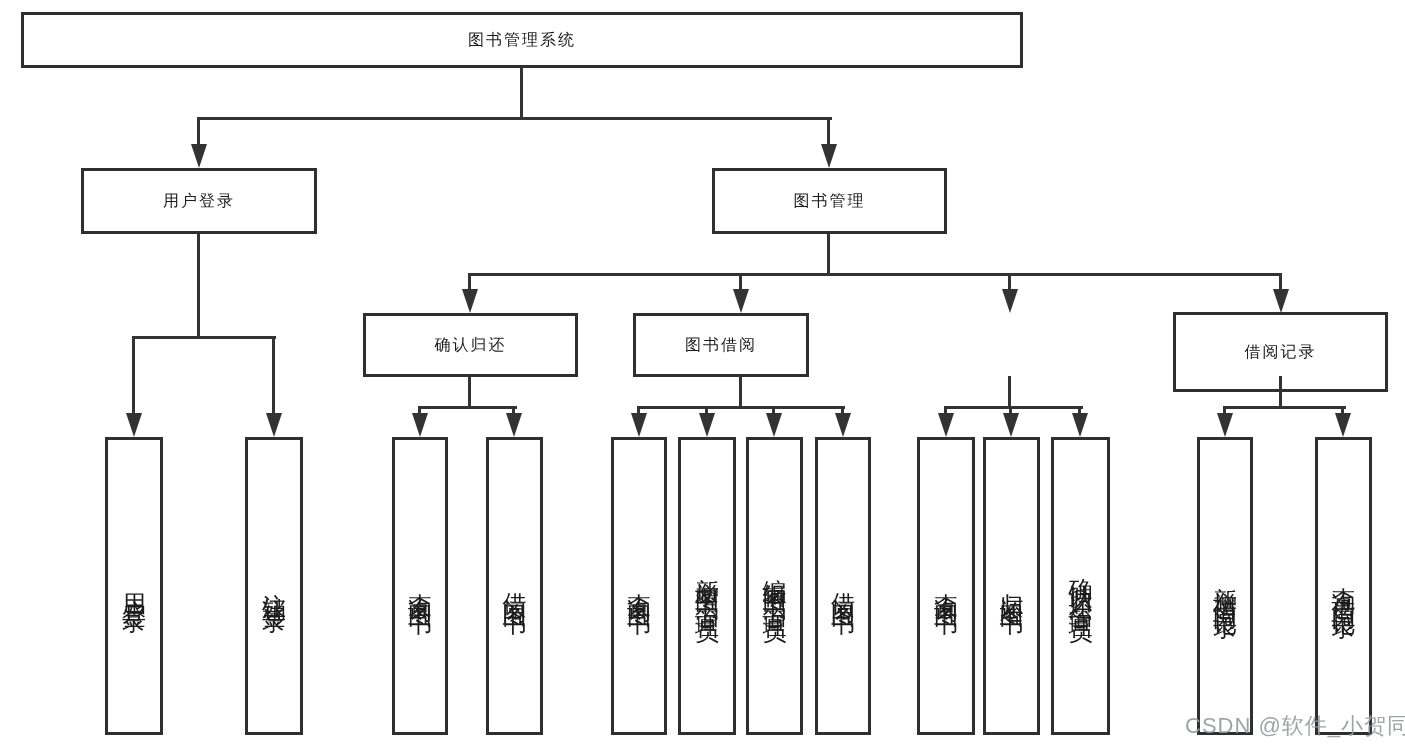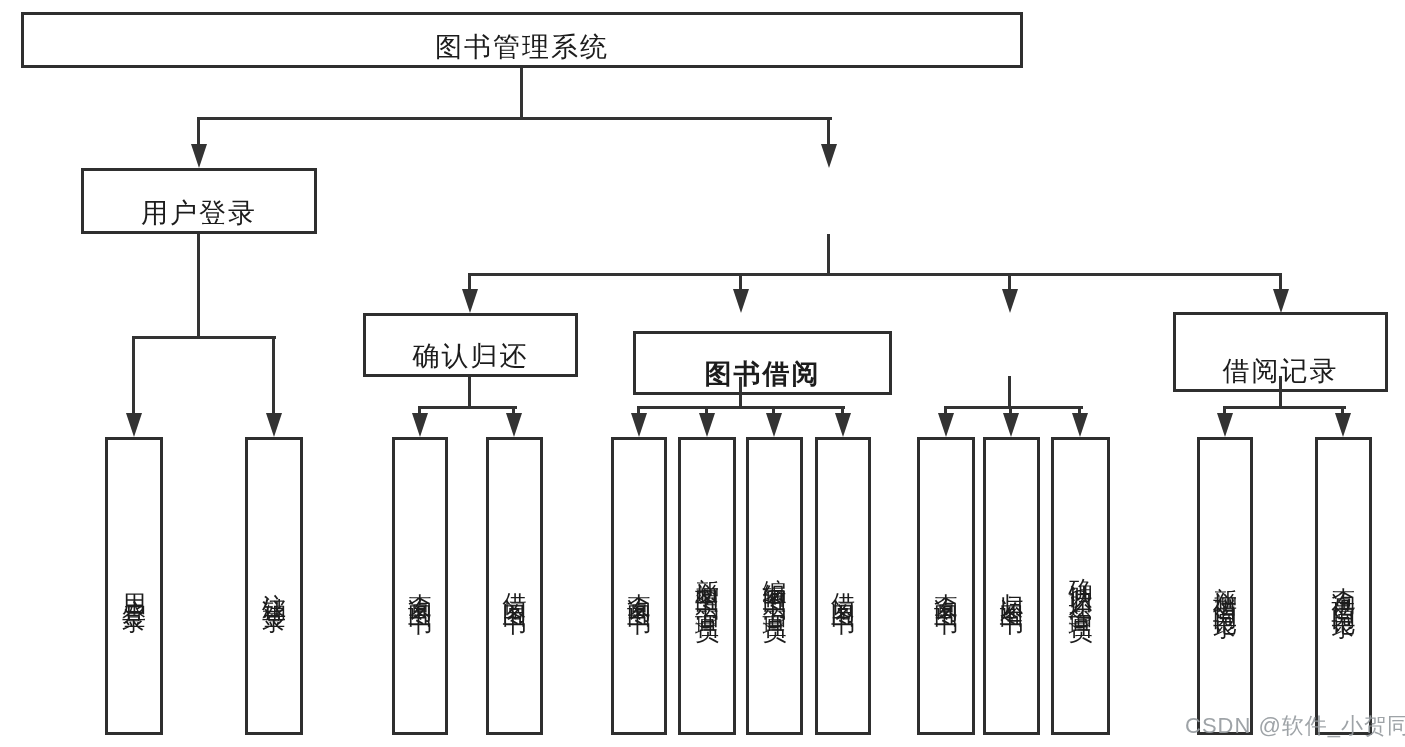--- a/index.html
+++ b/index.html
@@ -14,24 +14,23 @@
     position:absolute;
     box-sizing:border-box;
     border:3px solid #2f2f2f;
     background:#ffffff;
     display:flex;
     align-items:center;
     justify-content:center;
     color:#1c1c1c;
   }
   .hnode{
-    font-size:27px;
+    font-size:16px;
     letter-spacing:2px;
     white-space:nowrap;
-    align-items:flex-end;
   }
   .leaf{
     font-size:24px;
     line-height:1;
   }
   .leaf .vtext{
     writing-mode:vertical-rl;
     text-orientation:mixed;
     letter-spacing:6px;
     display:block;
@@ -60,26 +59,29 @@
 <div class="canvas">
 
   <div class="node hnode" style="left:21px;top:12px;width:1002px;height:56px;">
     <span>图书管理系统</span>
   </div>
 
   <div class="node hnode" style="left:81px;top:168px;width:236px;height:66px;">
     <span>用户登录</span>
   </div>
 
+  <div class="node hnode" style="left:712px;top:168px;width:235px;height:66px;">
+    <span>图书管理</span>
+  </div>
 
   <div class="node hnode" style="left:363px;top:313px;width:215px;height:64px;">
     <span>确认归还</span>
   </div>
 
-  <div class="node hnode" style="left:633px;top:331px;width:259px;height:64px;font-weight:bold;">
+  <div class="node hnode" style="left:633px;top:313px;width:176px;height:64px;">
     <span>图书借阅</span>
   </div>
 
 
   <div class="node hnode" style="left:1173px;top:312px;width:215px;height:80px;">
     <span>借阅记录</span>
   </div>
 
   <div class="node leaf" style="left:105px;top:437px;width:58px;height:298px;">
     <span class="vtext">用户登录</span>

